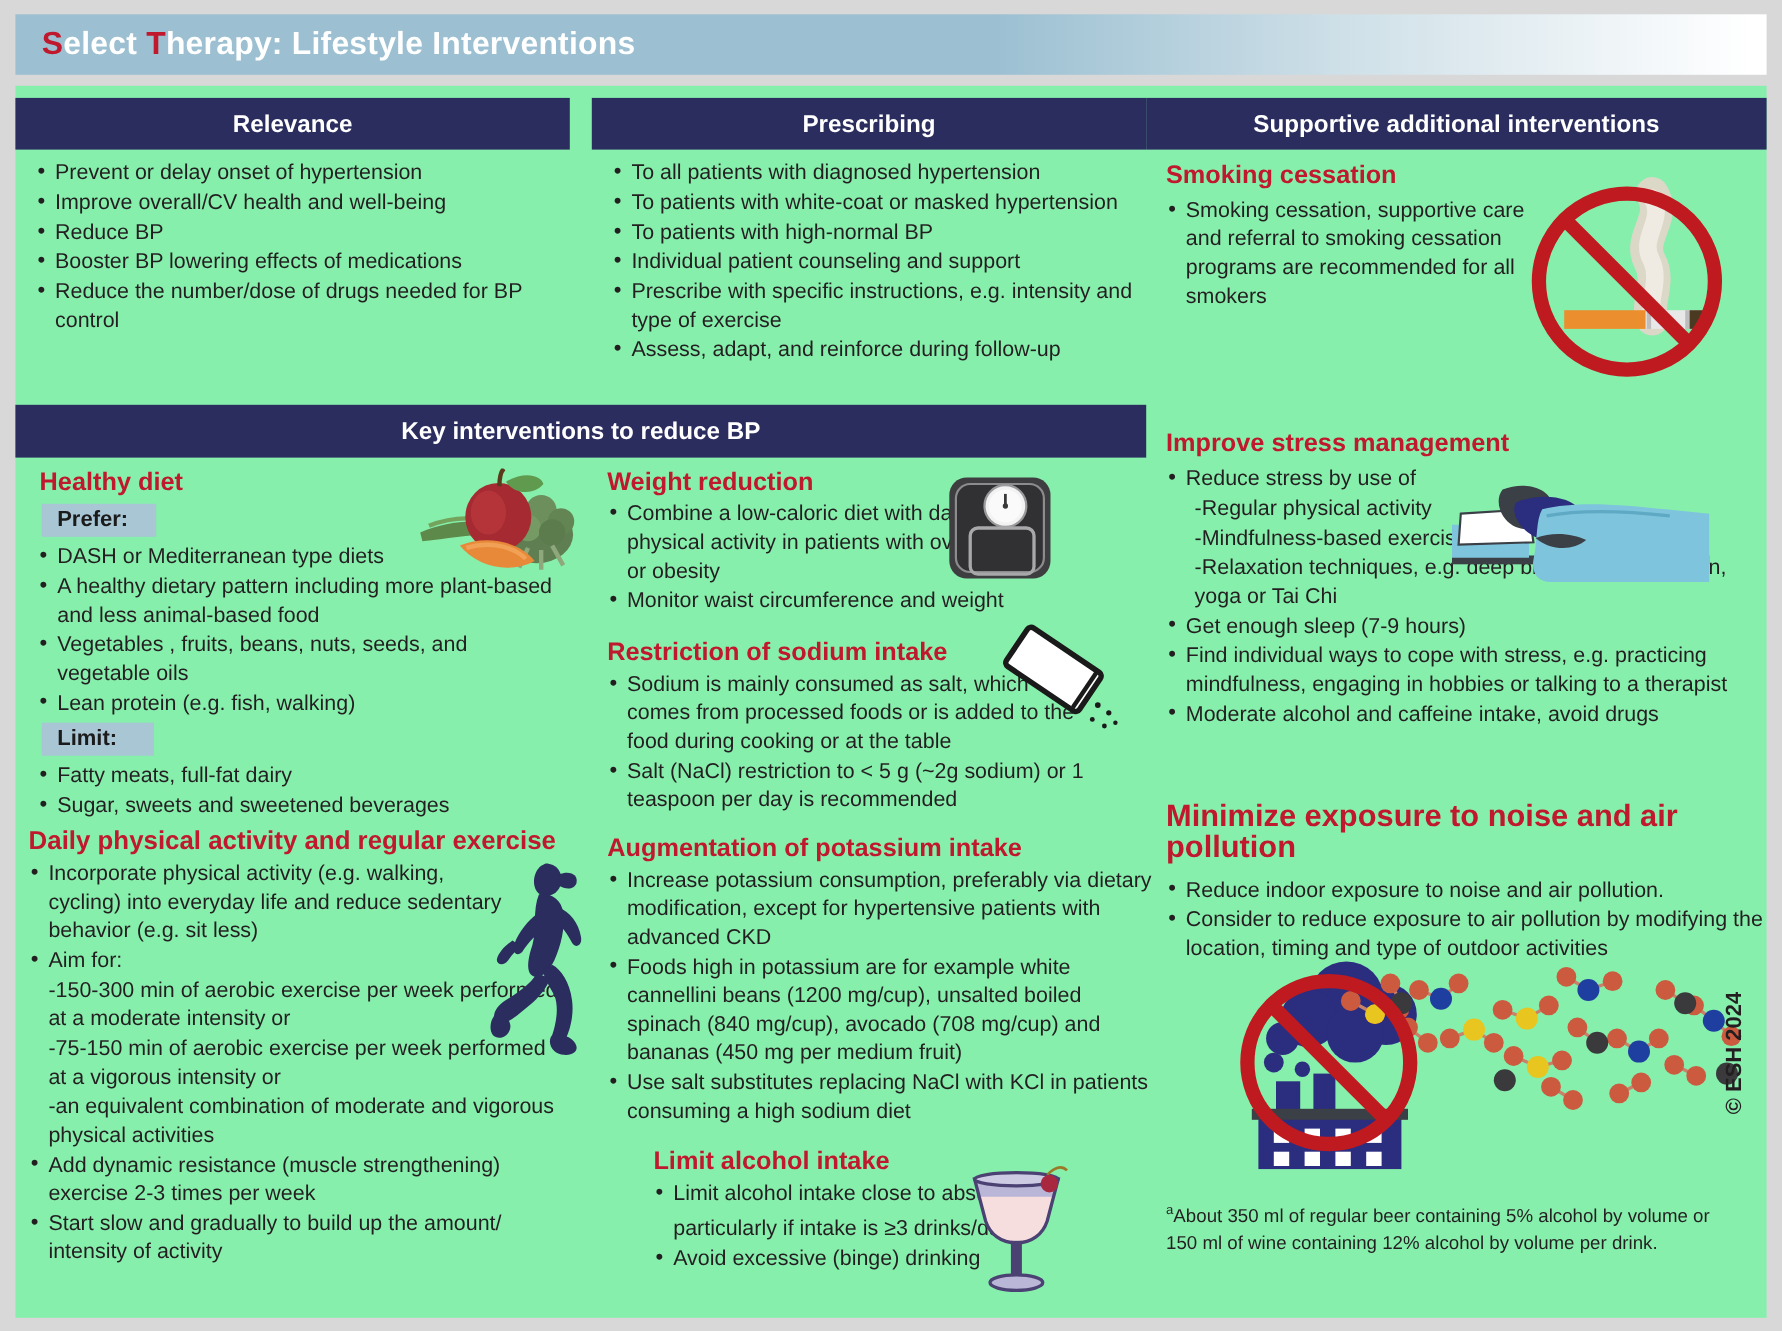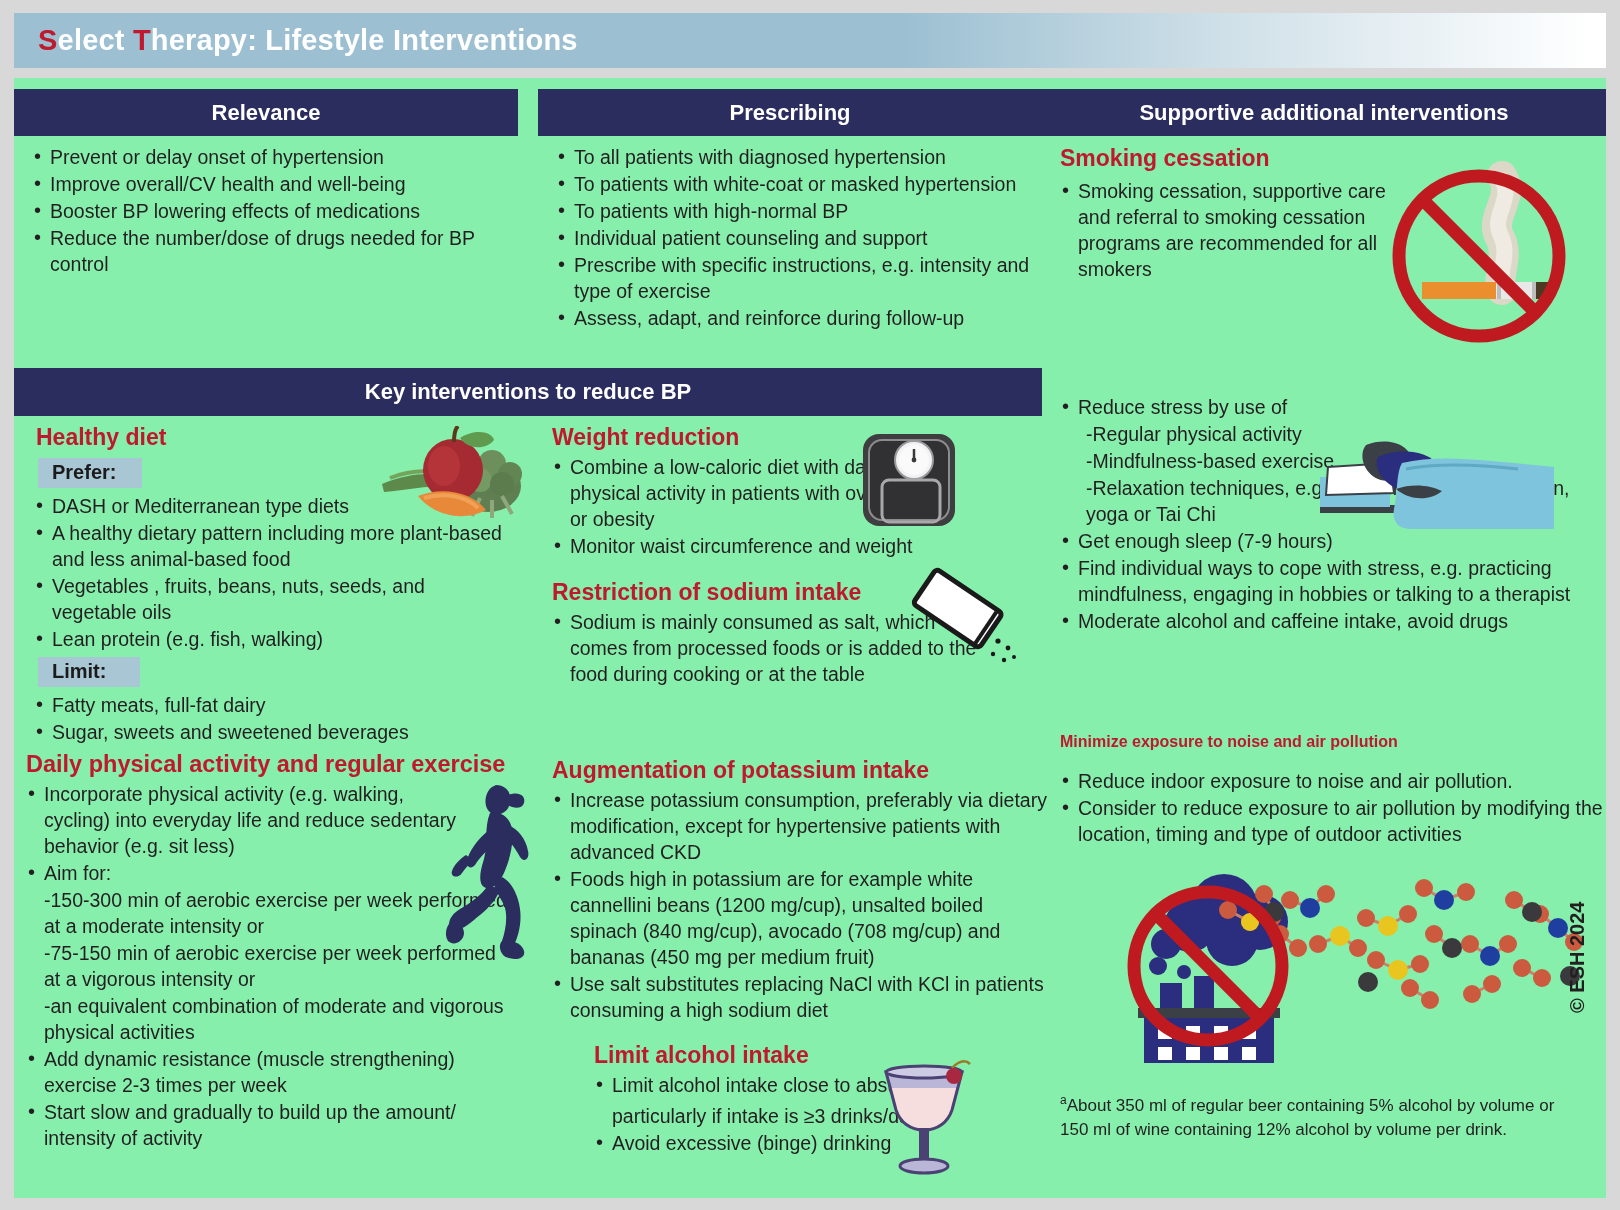--- a/index.html
+++ b/index.html
@@ -121,20 +121,21 @@
 
     <div class="banner" id="banner-relevance">Relevance</div>
     <div class="banner" id="banner-prescribing">Prescribing</div>
     <div class="banner" id="banner-supportive">Supportive additional interventions</div>
     <div class="banner" id="banner-key">Key interventions to reduce BP</div>
 
     <div class="block" id="col-relevance">
       <ul class="bul">
         <li>Prevent or delay onset of hypertension</li>
         <li>Improve overall/CV health and well-being</li>
+        <li>Reduce BP</li>
         <li>Booster BP lowering effects of medications</li>
         <li>Reduce the number/dose of drugs needed for BP control</li>
       </ul>
     </div>
 
     <div class="block" id="col-prescribing">
       <ul class="bul">
         <li>To all patients with diagnosed hypertension</li>
         <li>To patients with white-coat or masked hypertension</li>
         <li>To patients with high-normal BP</li>
@@ -249,20 +250,21 @@
         <line x1="55" y1="30" x2="55" y2="19" stroke="#39393b" stroke-width="2.5"></line>
         <circle cx="55" cy="30" r="2.4" fill="#39393b"></circle>
         <path d="M30 50 h44 a7 7 0 0 1 7 7 v28 a7 7 0 0 1 -7 7 h-44 a7 7 0 0 1 -7 -7 v-28 a7 7 0 0 1 7 -7 z" fill="none" stroke="#a8a8aa" stroke-width="3"></path>
       </svg>
     </div>
 
     <div class="block" id="sec-sodium">
       <div class="red-head">Restriction of sodium intake</div>
       <ul class="bul" style="width:490px;">
         <li style="width:410px;">Sodium is mainly consumed as salt, which comes from processed foods or is added to the food during cooking or at the table</li>
+        <li>Salt (NaCl) restriction to &lt; 5 g (~2g sodium) or 1 teaspoon per day is recommended</li>
       </ul>
     </div>
 
     <div class="icon" id="icon-salt">
       <svg viewBox="0 0 125 100" width="125" height="100">
         <g transform="rotate(34 62 46)">
           <rect x="22" y="22" width="80" height="42" rx="4" fill="#ffffff" stroke="#1a1a1a" stroke-width="5"></rect>
           <line x1="96" y1="24" x2="96" y2="62" stroke="#1a1a1a" stroke-width="4"></line>
         </g>
         <circle cx="104" cy="76" r="2.6" fill="#1a1a1a"></circle>
@@ -297,20 +299,21 @@
         <path d="M12 34 L88 34 L78 72 C74 84 64 92 50 92 C36 92 26 84 22 72 Z" fill="none" stroke="#4b4273" stroke-width="3"></path>
         <ellipse cx="50" cy="34" rx="38" ry="6" fill="#cdcbe4" stroke="#4b4273" stroke-width="3"></ellipse>
         <rect x="45" y="90" width="10" height="36" fill="#4b4273"></rect>
         <ellipse cx="50" cy="128" rx="24" ry="7" fill="#b9b6d8" stroke="#4b4273" stroke-width="3"></ellipse>
         <path d="M78 30 C86 22 92 22 96 26" stroke="#9a7a28" stroke-width="2.5" fill="none"></path>
         <circle cx="80" cy="38" r="8" fill="#a8293f"></circle>
       </svg>
     </div>
 
     <div class="block" id="sec-stress">
+      <div class="red-head">Improve stress management</div>
       <ul class="bul" style="width:545px;margin-top:6px;">
         <li>Reduce stress by use of</li>
         <li class="nodot" style="padding-left:26px;width:270px;">-Regular physical activity</li>
         <li class="nodot" style="padding-left:26px;width:270px;">-Mindfulness-based exercise</li>
         <li class="nodot" style="padding-left:26px;">-Relaxation techniques, e.g. deep breathing, meditation, yoga or Tai Chi</li>
         <li>Get enough sleep (7-9 hours)</li>
         <li>Find individual ways to cope with stress, e.g. practicing mindfulness, engaging in hobbies or talking to a therapist</li>
         <li>Moderate alcohol and caffeine intake, avoid drugs</li>
       </ul>
     </div>
@@ -322,21 +325,21 @@
         <path d="M14 34 L76 30 L80 60 L12 62 Z" fill="#ffffff" stroke="#3b3f46" stroke-width="2"></path>
         <path d="M52 12 C72 4 96 10 98 28 C100 44 80 52 64 46 C50 40 44 22 52 12 Z" fill="#3b3f46"></path>
         <path d="M64 24 C86 14 118 18 124 34 C130 50 110 62 90 58 C72 54 58 36 64 24 Z" fill="#2b2d7f"></path>
         <path d="M88 30 C120 22 160 26 200 30 L240 34 L240 96 L96 96 C84 96 78 88 80 76 C84 58 82 40 88 30 Z" fill="#7ec4dd"></path>
         <path d="M92 36 C124 30 168 32 204 36" stroke="#5fa9c4" stroke-width="3" fill="none"></path>
         <path d="M82 56 C98 50 116 52 128 58 C116 68 96 68 82 56 Z" fill="#3b3f46"></path>
       </svg>
     </div>
 
     <div class="block" id="sec-pollution">
-      <div class="red-head" style="font-size:16px;">Minimize exposure to noise and air pollution</div>
+      <div class="red-head" style="font-size:28px;">Minimize exposure to noise and air pollution</div>
       <ul class="bul" style="width:545px;margin-top:12px;">
         <li>Reduce indoor exposure to noise and air pollution.</li>
         <li>Consider to reduce exposure to air pollution by modifying the location, timing and type of outdoor activities</li>
       </ul>
     </div>
 
     <div class="icon" id="icon-pollution">
       <svg viewBox="0 0 500 215" width="500" height="215">
         <g fill="#2b2d7f">
           <circle cx="120" cy="60" r="34"></circle>

